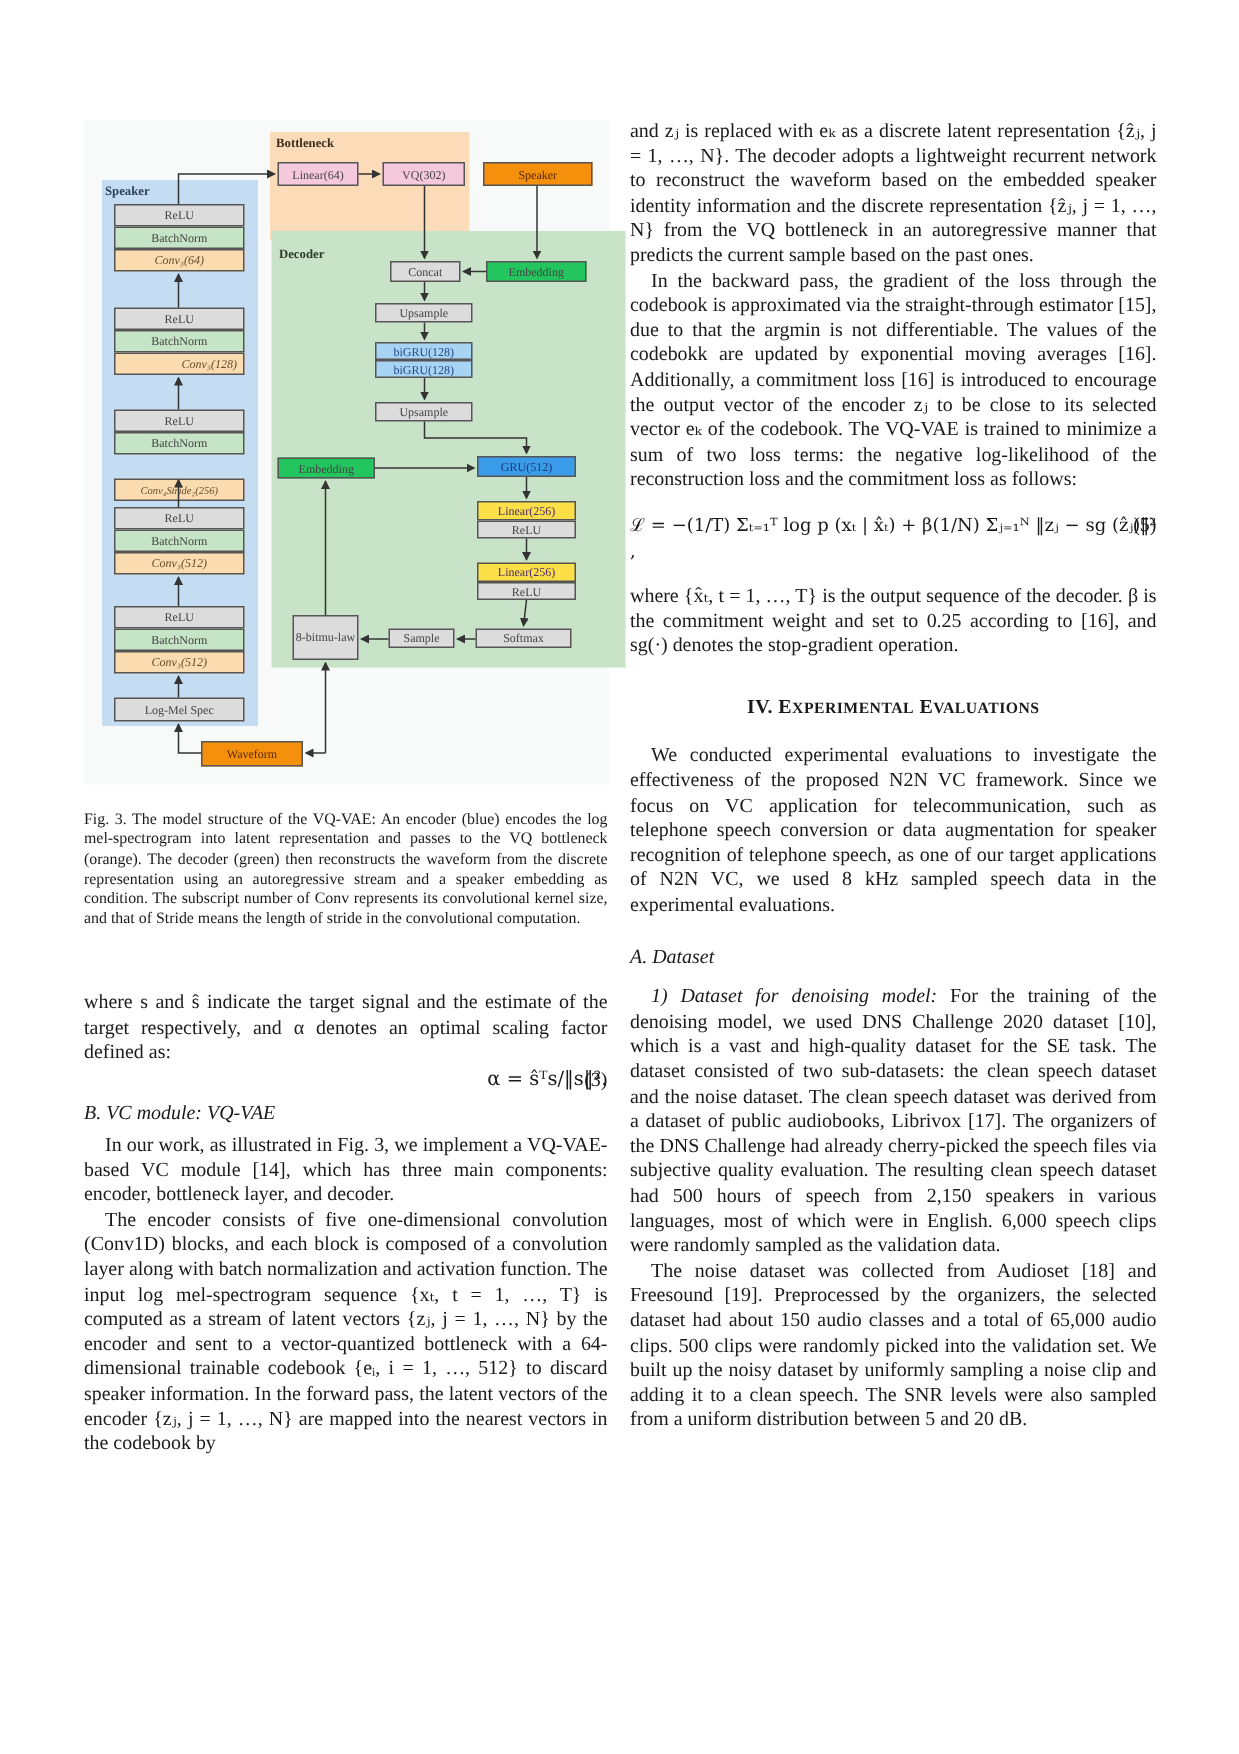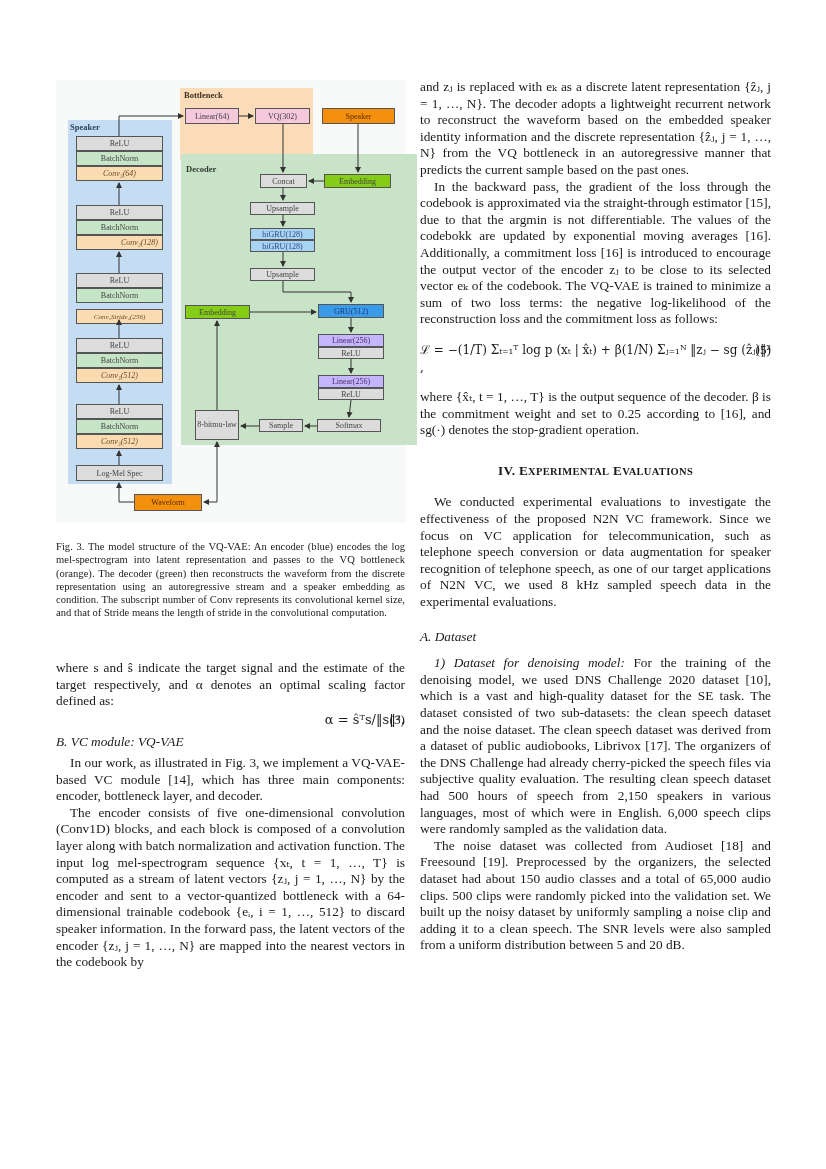--- a/index.html
+++ b/index.html
@@ -30,24 +30,24 @@
   .bot-label { color: #3d2f1f; left: 4px; top: 2px; }
   .dec-label { color: #2e3a2e; left: 5px; top: 10px; }
   .box { position: absolute; box-sizing: border-box; border: 1px solid #555; font-size: 8px;
          font-family: "Liberation Serif", serif; display: flex; align-items: center; justify-content: center;
          color: #444; text-align: center; }
   .gray { background: #dcdcdc; }
   .green { background: #c6e4c6; }
   .peach { background: #fbdbb0; font-style: italic; color: #6b4a2a; }
   .pink { background: #f6c8dc; }
   .orange { background: #f4900c; color: #5a2a00; }
-  .yellow { background: #84cc16; }
+  .yellow { background: #22c55e; }
   .blue-l { background: #a8d4f4; color: #2a4a8a; }
   .blue-d { background: #3a9be8; color: #1a3a7a; }
-  .violet { background: #c4b5fd; color: #4a2a6a; }
+  .violet { background: #fde047; color: #4a2a6a; }
   svg.arrows { position: absolute; left: 0; top: 0; }
 </style>
 </head>
 <body>
 
 <div class="figure">
   <div class="region enc-region">
     <span class="region-label enc-label">Speaker</span>
   </div>
   <div class="region bot-region">
@@ -60,21 +60,21 @@
   <div class="box gray" style="left:20px;top:56px;width:87px;height:15px;">ReLU</div>
   <div class="box green" style="left:20px;top:71px;width:87px;height:15px;">BatchNorm</div>
   <div class="box peach" style="left:20px;top:86px;width:87px;height:15px;">Conv₃(64)</div>
 
   <div class="box gray" style="left:20px;top:125px;width:87px;height:15px;">ReLU</div>
   <div class="box green" style="left:20px;top:140px;width:87px;height:15px;">BatchNorm</div>
   <div class="box peach" style="left:20px;top:155px;width:87px;height:15px;padding-left:40px;">Conv₃(128)</div>
 
   <div class="box gray" style="left:20px;top:193px;width:87px;height:15px;">ReLU</div>
   <div class="box green" style="left:20px;top:208px;width:87px;height:15px;">BatchNorm</div>
-  <div class="box peach" style="left:20px;top:229px;width:87px;height:15px;font-size:7px;">Conv₄Stride₂(256)</div>
+  <div class="box peach" style="left:20px;top:239px;width:87px;height:15px;font-size:7px;">Conv₄Stride₂(256)</div>
 
   <div class="box gray" style="left:20px;top:258px;width:87px;height:15px;">ReLU</div>
   <div class="box green" style="left:20px;top:273px;width:87px;height:15px;">BatchNorm</div>
   <div class="box peach" style="left:20px;top:288px;width:87px;height:15px;">Conv₃(512)</div>
 
   <div class="box gray" style="left:20px;top:324px;width:87px;height:15px;">ReLU</div>
   <div class="box green" style="left:20px;top:339px;width:87px;height:15px;">BatchNorm</div>
   <div class="box peach" style="left:20px;top:354px;width:87px;height:15px;">Conv₃(512)</div>
 
   <div class="box gray" style="left:20px;top:385px;width:87px;height:16px;">Log-Mel Spec</div>

